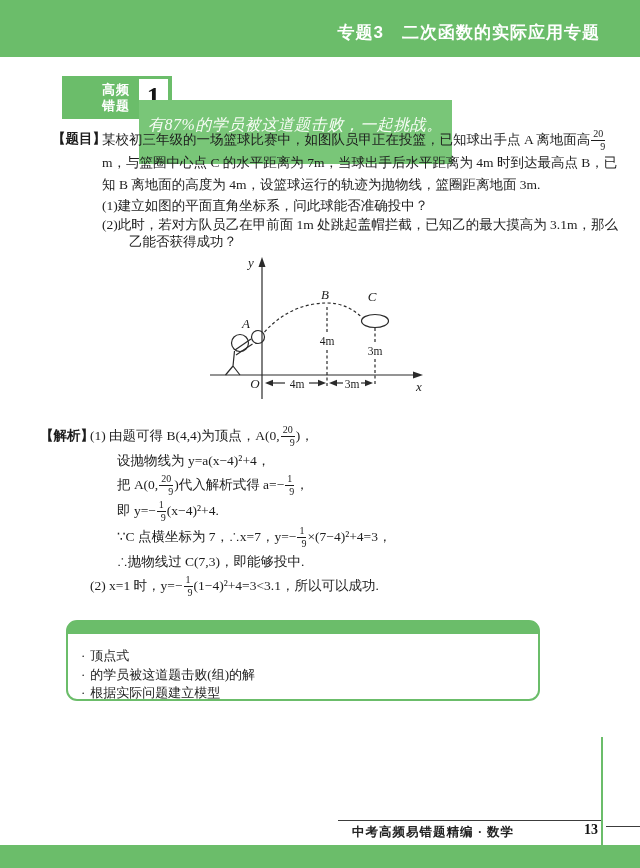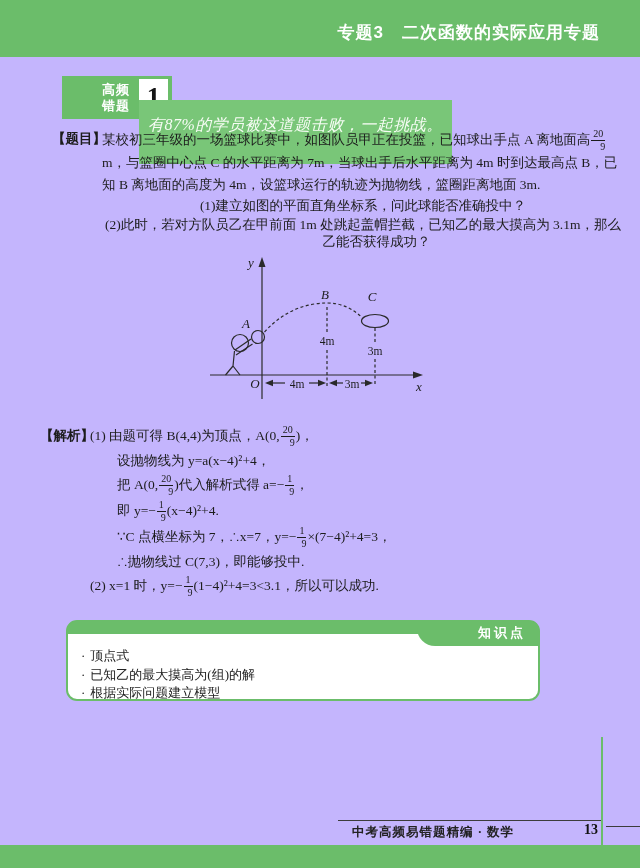--- a/index.html
+++ b/index.html
@@ -1,16 +1,16 @@
 <!DOCTYPE html>
 <html><head>
 <meta charset="utf-8">
 <style>
   html,body{margin:0;padding:0;background:#ddd;}
-  .page{position:relative;width:640px;height:868px;margin:0 auto;background:#c4b5fd;overflow:hidden;
+  .page{position:relative;width:640px;height:868px;margin:0 auto;background:#ffffff;overflow:hidden;
         font-family:"Liberation Serif","DejaVu Serif",serif;color:#1c1c1c;}
 
   
   .banner{position:absolute;top:0;left:0;width:100%;height:57px;background:#6bbd6a;}
   .banner-title{position:absolute;right:40px;top:21px;font-family:"Liberation Sans","DejaVu Sans",sans-serif;
         font-weight:bold;font-size:17px;color:#ffffff;letter-spacing:1px;}
 
   
   .badge{position:absolute;left:62px;top:76px;width:77px;height:43px;background:#6bbd6a;display:flex;padding-left:33px;}
   .badge-txt{width:44px;display:flex;flex-direction:column;justify-content:center;padding-left:7px;box-sizing:border-box;
@@ -18,21 +18,21 @@
   .badge-num{flex:1;margin:3px 4px 3px 0;background:#fff;display:flex;align-items:center;justify-content:center;
         font-size:27px;font-weight:bold;color:#141414;}
   .tagline{position:absolute;left:139px;top:100px;height:32px;line-height:18px;background:#79c678;color:#f6fcf4;
         font-style:italic;font-size:16px;padding:16px 9px;letter-spacing:.5px;}
 
   
   .problem{position:absolute;left:52px;top:128px;width:572px;font-size:13.5px;line-height:21.5px;}
   .para{position:relative;padding-left:50px;}
   .blabel{font-weight:bold;font-family:"Liberation Sans","DejaVu Sans",sans-serif;}
   .para .blabel{position:absolute;left:0;top:0;}
-  .items{margin-left:50px;margin-top:2px;text-align:center;}
+  .items{margin-left:50px;margin-top:2px;}
   .item{padding-left:27px;text-indent:-27px;line-height:17.5px;margin-bottom:1px;}
 
   
   .frac{display:inline-block;vertical-align:-0.55em;text-align:right;font-size:10px;line-height:1.15;margin:0 1px;}
   .frac .fn{display:block;border-bottom:1px solid #1c1c1c;padding:0 2px;}
   .frac .fd{display:block;}
 
   
   .diagram{position:absolute;left:185px;top:252px;}
   .diagram text{font-family:"Liberation Serif","DejaVu Serif",serif;}
@@ -150,27 +150,24 @@
         <div class="sol-line ind2">把 A(0,<span class="frac"><span class="fn">20</span><span class="fd">9</span></span>)代入解析式得 a=−<span class="frac"><span class="fn">1</span><span class="fd">9</span></span>，</div>
         <div class="sol-line ind2">即 y=−<span class="frac"><span class="fn">1</span><span class="fd">9</span></span>(x−4)²+4.</div>
         <div class="sol-line ind2">∵C 点横坐标为 7，∴x=7，y=−<span class="frac"><span class="fn">1</span><span class="fd">9</span></span>×(7−4)²+4=3，</div>
         <div class="sol-line ind2">∴抛物线过 C(7,3)，即能够投中.</div>
         <div class="sol-line ind1">(2) x=1 时，y=−<span class="frac"><span class="fn">1</span><span class="fd">9</span></span>(1−4)²+4=3&lt;3.1，所以可以成功.</div>
       </div>
   </div>
 
   <div class="kbox">
     <div class="kbar"></div>
-    <div class="ktab">
-      <span>知识点</span>
-    </div>
     <div class="kitems">
 
     <div class="kitem"><span class="kbullet">·</span><span>顶点式</span></div>
-        <div class="kitem"><span class="kbullet">·</span><span>已知乙的最大摸高为(组)的解</span></div>
+        <div class="kitem"><span class="kbullet">·</span><span>的学员被这道题击败(组)的解</span></div>
         <div class="kitem"><span class="kbullet">·</span><span>根据实际问题建立模型</span></div>
       </div>
   </div>
 
   <div class="rule-left"></div>
   <div class="vline"></div>
   <div class="rule-right"></div>
   <div class="book">中考高频易错题精编 · 数学</div>
   <div class="pageno">13</div>
   <div class="bottombar"></div>

